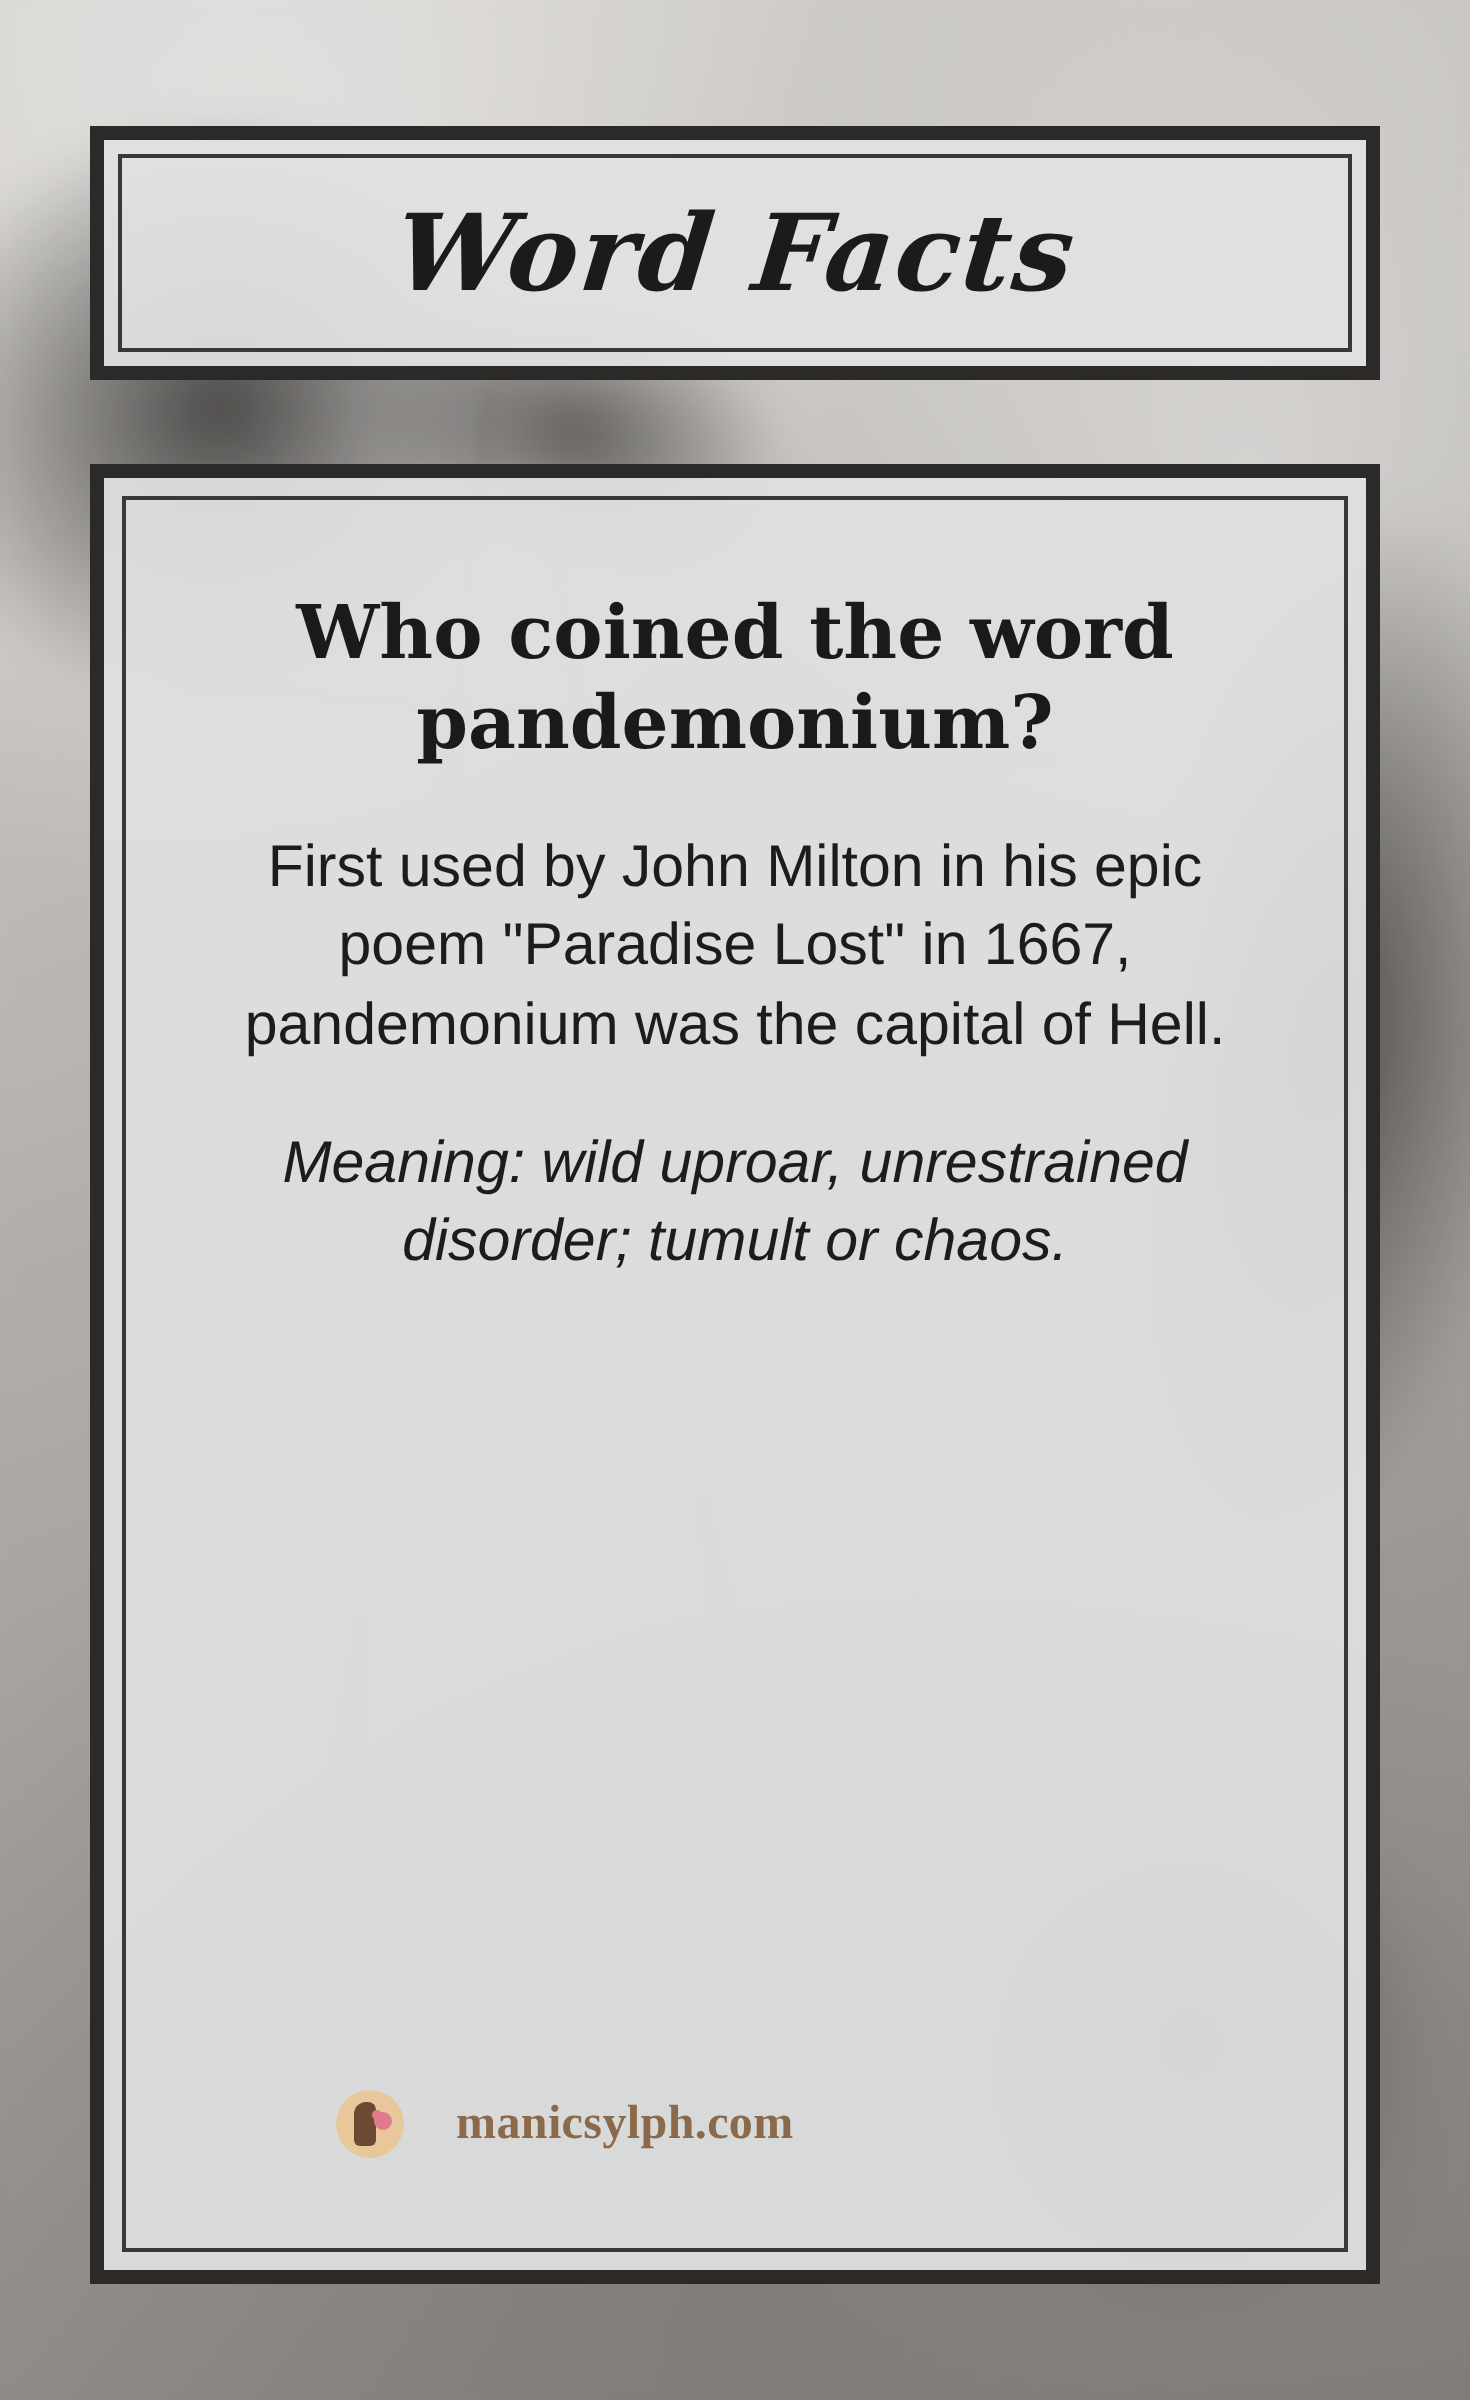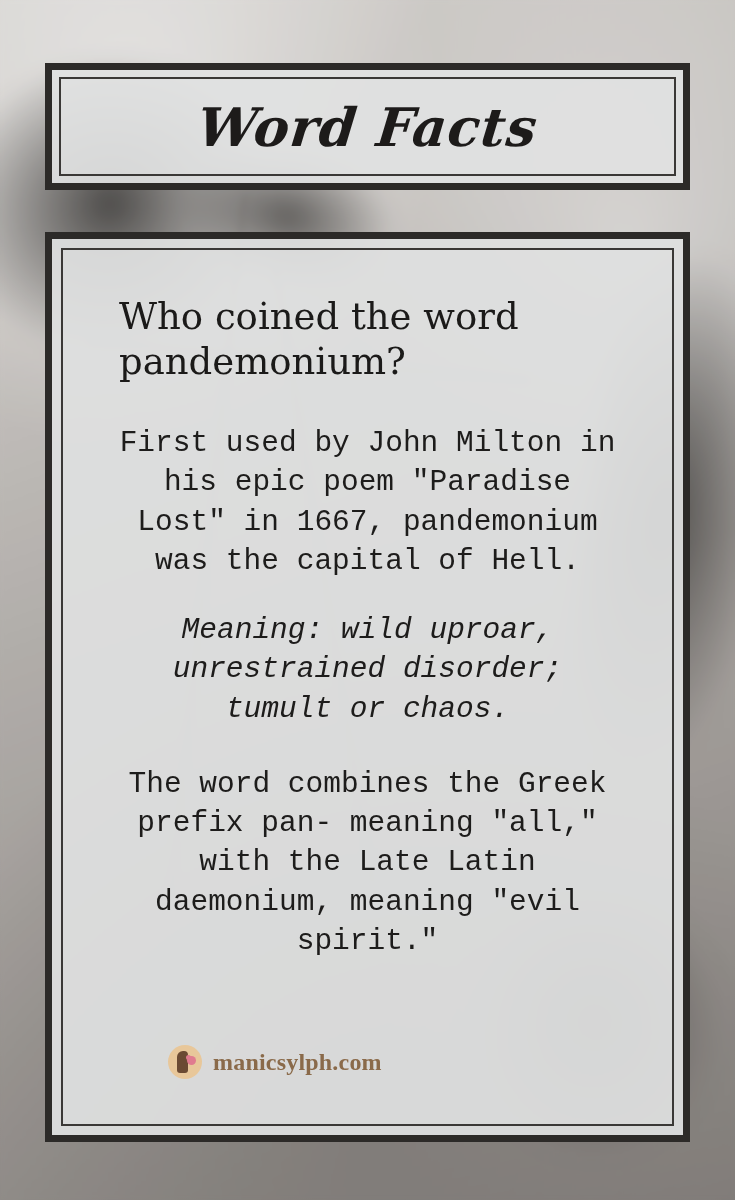--- a/index.html
+++ b/index.html
@@ -147,31 +147,31 @@
     border: 2px solid #3a3836;
     box-sizing: border-box;
     display: flex;
     flex-direction: column;
     align-items: center;
     padding: 44px 56px 0 56px;
   }
 
   .question {
     font-family: "DejaVu Serif", serif;
-    font-weight: 400;
+    font-weight: 700;
     font-size: 37px;
     line-height: 1.22;
     color: #1b1a19;
-    text-align: left;
-    margin: 0 0 40px 0;
+    text-align: center;
+    margin: 0 0 30px 0;
     max-width: 500px;
   }
 
   .body-text {
-    font-family: Liberation Mono, monospace;
+    font-family: Liberation Sans, sans-serif;
     font-size: 29.5px;
     line-height: 1.33;
     color: #1d1c1b;
     text-align: center;
     margin: 0 0 30px 0;
     max-width: 545px;
   }
   .body-text.meaning {
     font-style: italic;
     margin-bottom: 36px;
@@ -181,21 +181,21 @@
     margin-bottom: 0;
   }
 
   
   .brand {
     position: absolute;
     left: 116px;
     bottom: 56px;
     display: flex;
     align-items: center;
-    gap: 11px;
+    gap: 26px;
   }
   .brand-badge {
     width: 34px;
     height: 34px;
     border-radius: 50%;
     background: #e8c79a;
     position: relative;
     flex: none;
     overflow: hidden;
   }
@@ -249,21 +249,20 @@
 
   <div class="card-frame">
     <div class="card-inner">
 
       <h1 class="question">Who coined the word pandemonium?</h1>
 
       <p class="body-text origin">First used by John Milton in his epic poem "Paradise Lost" in 1667, pandemonium was the capital of Hell.</p>
 
       <p class="body-text meaning">Meaning: wild uproar, unrestrained disorder; tumult or chaos.</p>
 
-      <p class="body-text etymology">The word combines the Greek prefix pan- meaning "all," with the Late Latin daemonium, meaning "evil spirit."</p>
     </div>
 
     <div class="brand">
       <div class="brand-badge">
         <div class="figure"></div>
         <div class="flower"></div>
       </div>
       <div class="brand-text">manicsylph.com</div>
     </div>
   </div>

